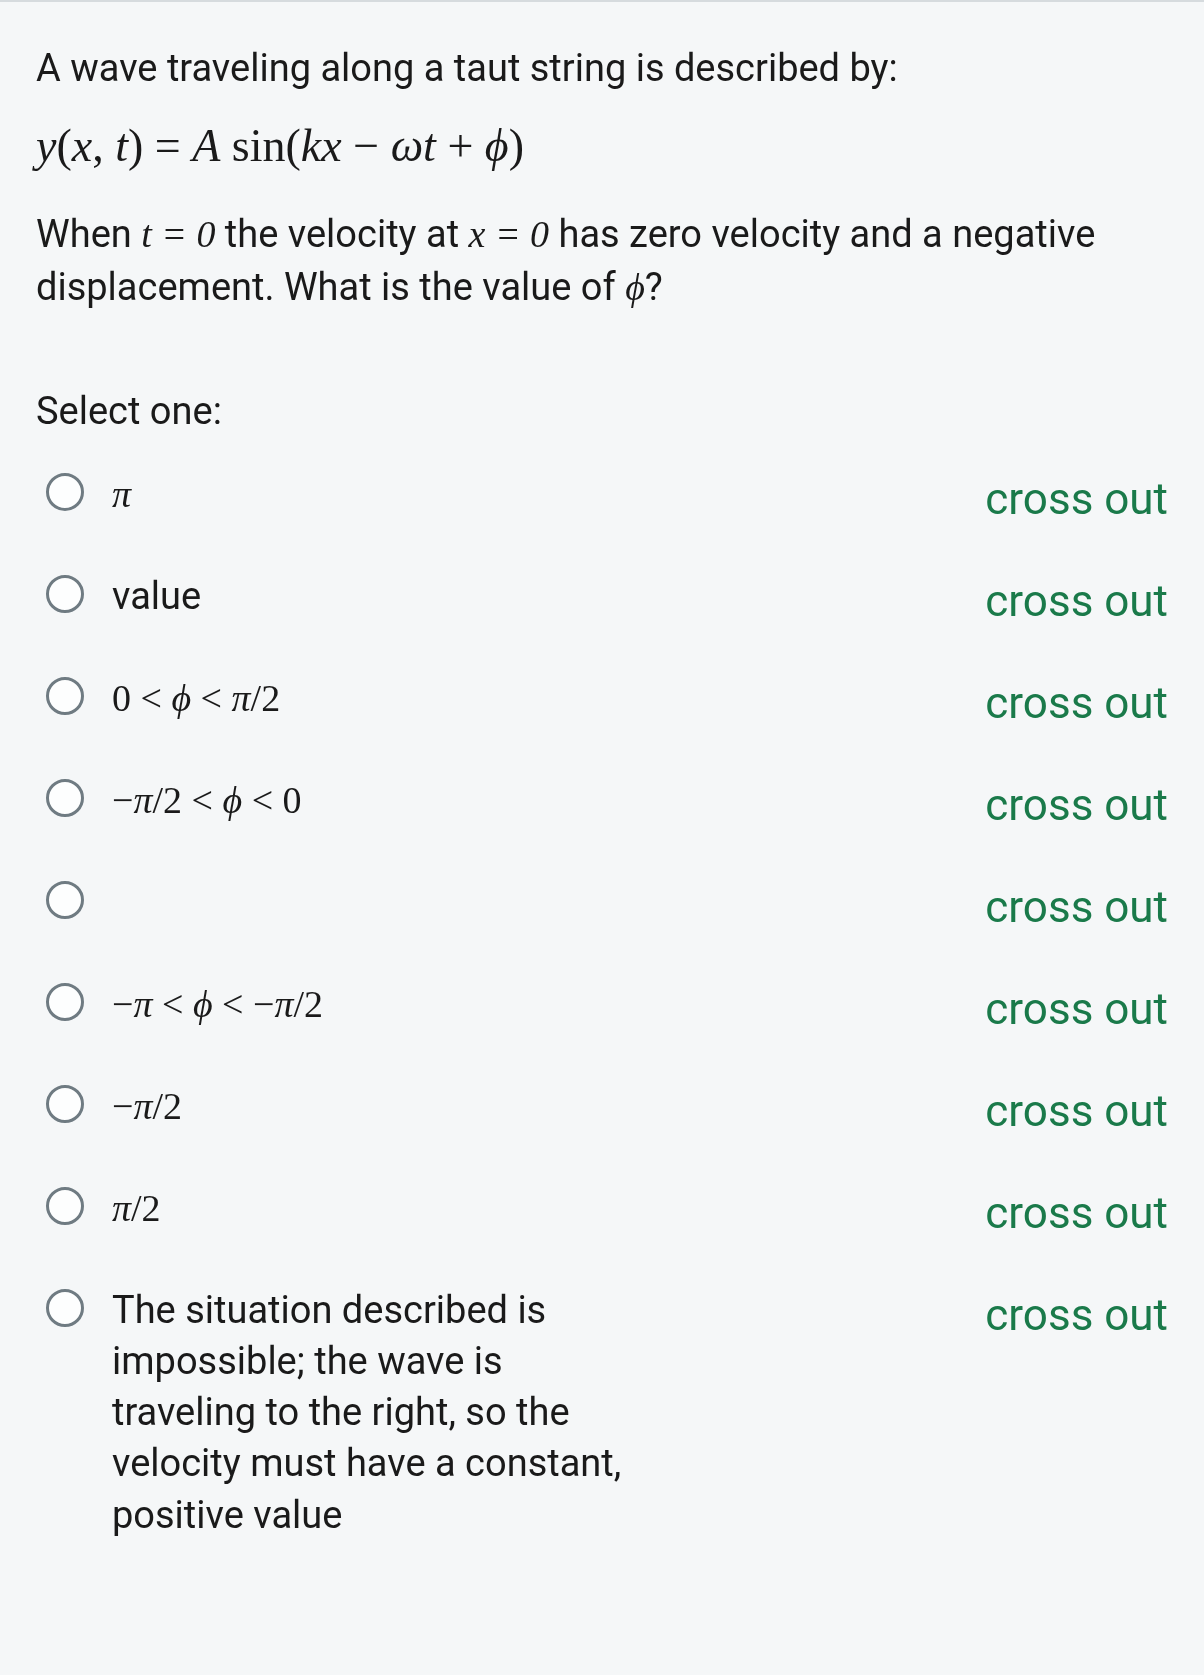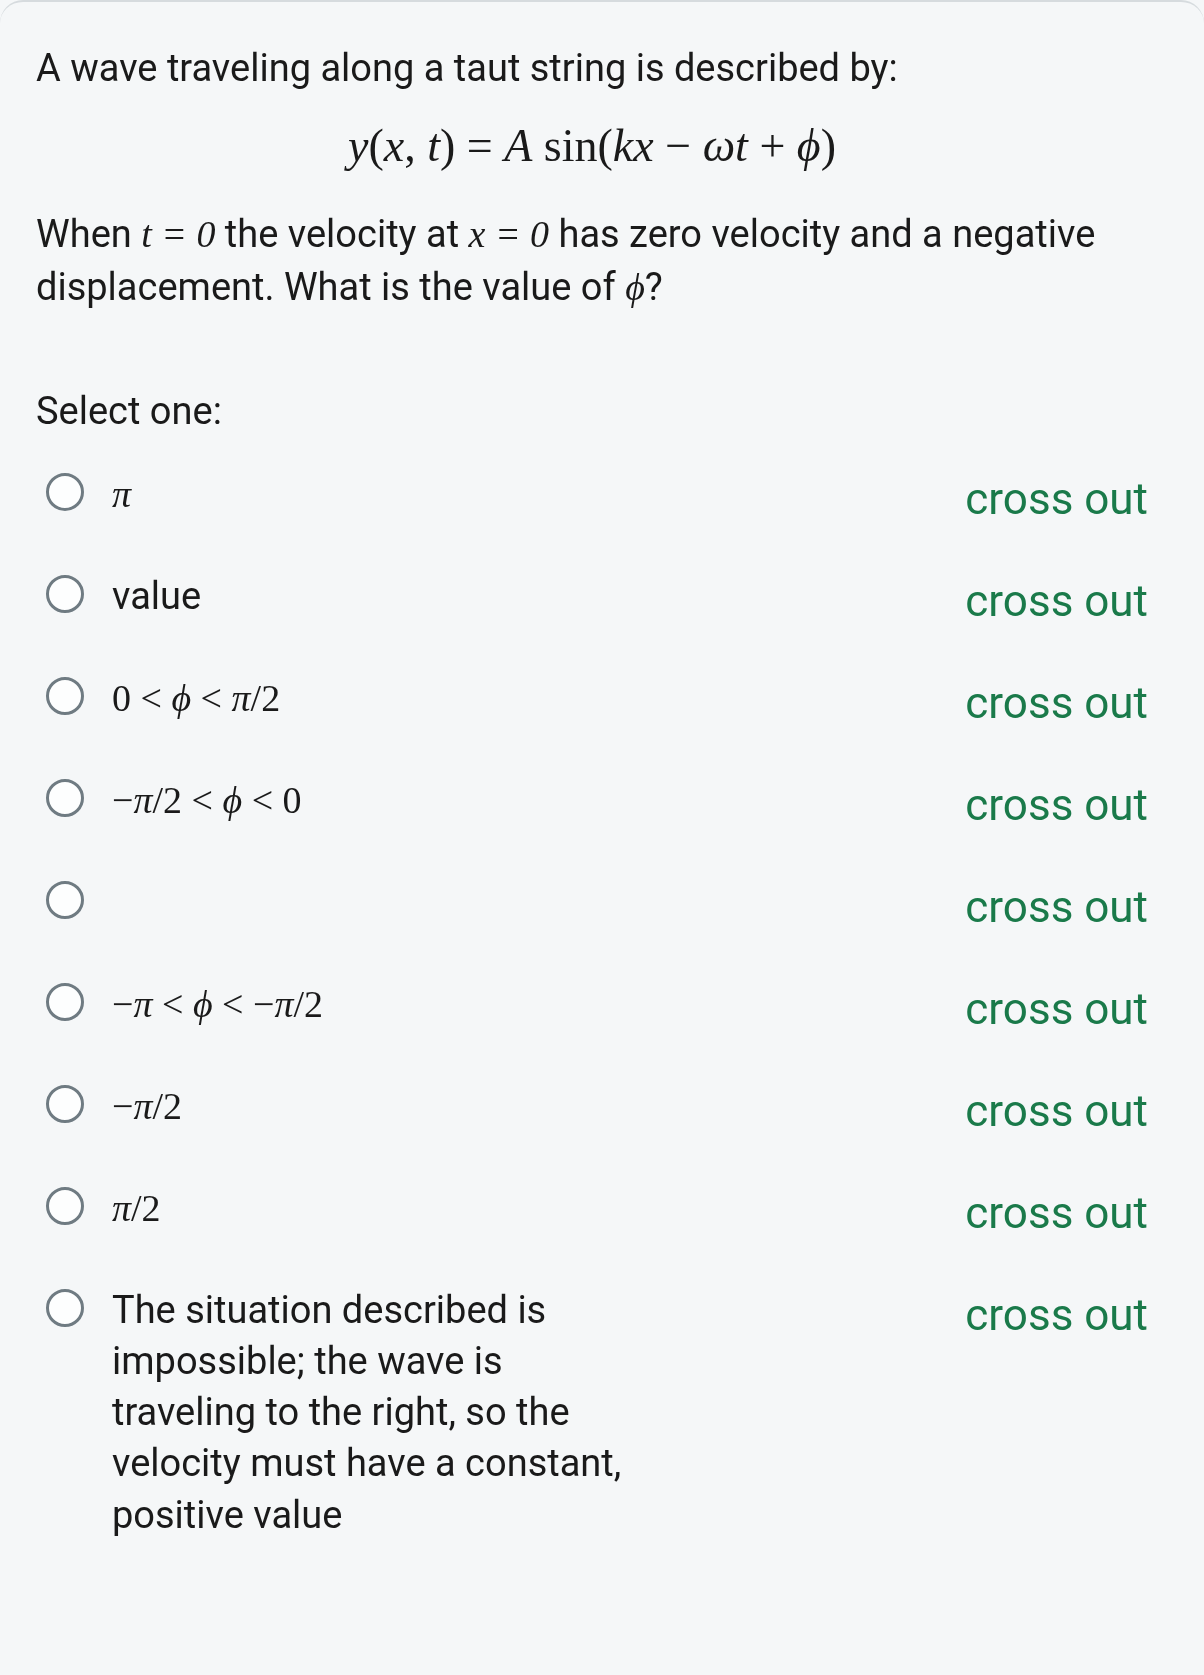--- a/index.html
+++ b/index.html
@@ -6,33 +6,32 @@
   html, body {
     margin: 0;
     padding: 0;
     background: #f5f7f8;
     font-family: -apple-system, BlinkMacSystemFont, "Segoe UI", Roboto, Helvetica, Arial, sans-serif;
     color: #1a1a1a;
   }
   .page {
     width: 1204px;
     min-height: 1675px;
-    padding: 40px 56px 60px 36px;
+    padding: 40px 36px 60px 36px;
     border-top: 2px solid #d6dbde;
-    border-radius: 23px;
   }
   .question-text {
     font-size: 38px;
     line-height: 1.4;
     margin-bottom: 18px;
   }
   .equation {
     font-family: "Times New Roman", Times, serif;
     font-size: 46px;
-    text-align: center;
+    text-align: left;
     margin: 24px 0 36px 0;
   }
   .equation .ital { font-style: italic; }
   .question-text .math {
     font-family: "Times New Roman", Times, serif;
     font-style: italic;
   }
   .select-label {
     font-size: 38px;
     margin-top: 74px;

